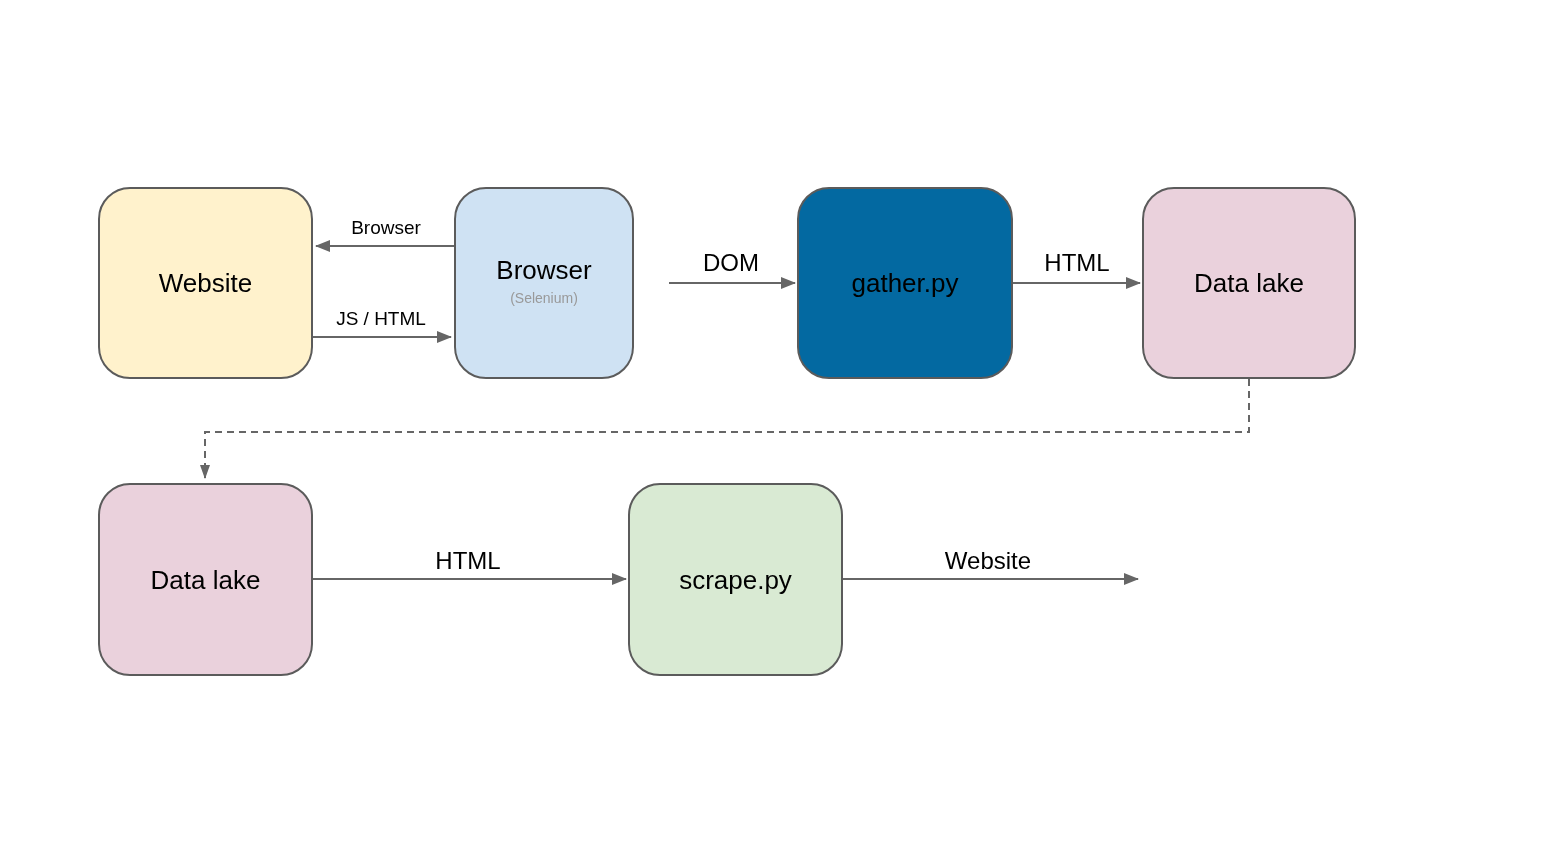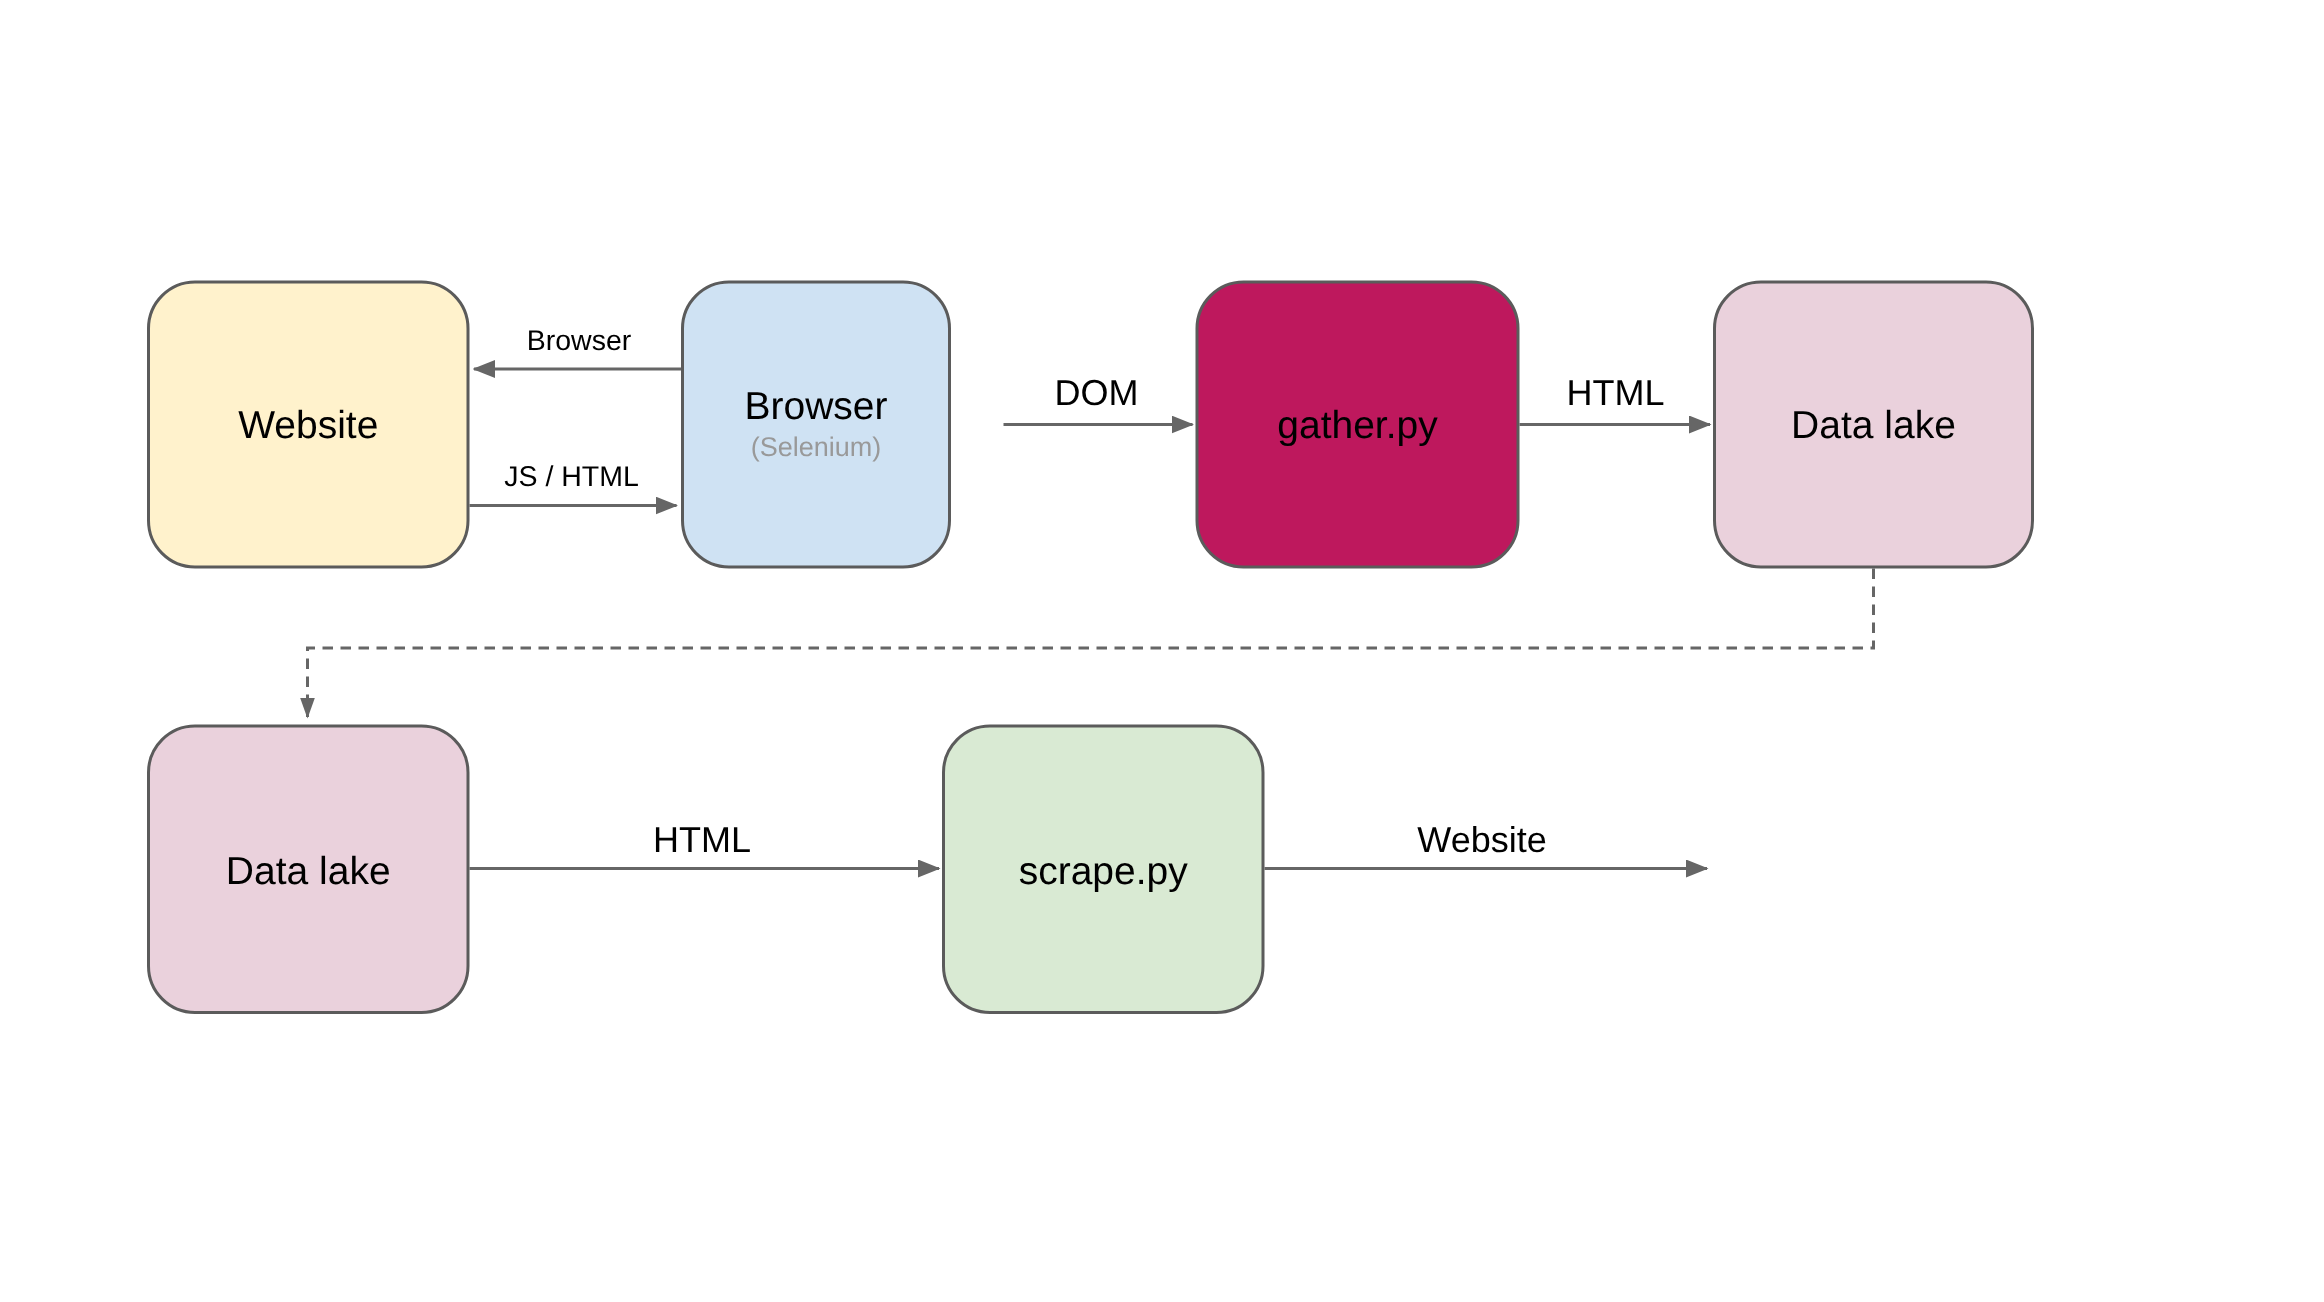--- a/index.html
+++ b/index.html
@@ -32,21 +32,21 @@
     justify-content: center;
     text-align: center;
   }
   .node-label {
     font-size: 26px;
     line-height: 30px;
     color: #000000;
     white-space: nowrap;
   }
   .node-sublabel {
-    font-size: 18px;
+    font-size: 14px;
     line-height: 26px;
     white-space: nowrap;
   }
   .edge-label {
     position: absolute;
     transform: translateX(-50%);
     color: #000000;
     white-space: nowrap;
     line-height: 1;
   }
@@ -86,21 +86,21 @@
 
   <div class="node" style="left: 98px; top: 187px; width: 215px; height: 192px; background: rgb(255, 242, 204); border-color: rgb(91, 91, 91);">
     <div class="node-label" style="color: rgb(0, 0, 0);">Website</div>
   </div>
 
   <div class="node" style="left: 454px; top: 187px; width: 180px; height: 192px; background: rgb(207, 226, 243); border-color: rgb(91, 91, 91);">
     <div class="node-label" style="color: rgb(0, 0, 0);">Browser</div>
     <div class="node-sublabel" style="color: rgb(153, 153, 153);">(Selenium)</div>
   </div>
 
-  <div class="node" style="left: 797px; top: 187px; width: 216px; height: 192px; background: #be185d; border-color: rgb(91, 91, 91);">
+  <div class="node" style="left: 797px; top: 187px; width: 216px; height: 192px; background: #0369a1; border-color: rgb(91, 91, 91);">
     <div class="node-label" style="color: rgb(0, 0, 0);">gather.py</div>
   </div>
 
   <div class="node" style="left: 1142px; top: 187px; width: 214px; height: 192px; background: rgb(234, 209, 220); border-color: rgb(91, 91, 91);">
     <div class="node-label" style="color: rgb(0, 0, 0);">Data lake</div>
   </div>
 
   <div class="node" style="left: 98px; top: 483px; width: 215px; height: 193px; background: rgb(234, 209, 220); border-color: rgb(91, 91, 91);">
     <div class="node-label" style="color: rgb(0, 0, 0);">Data lake</div>
   </div>

